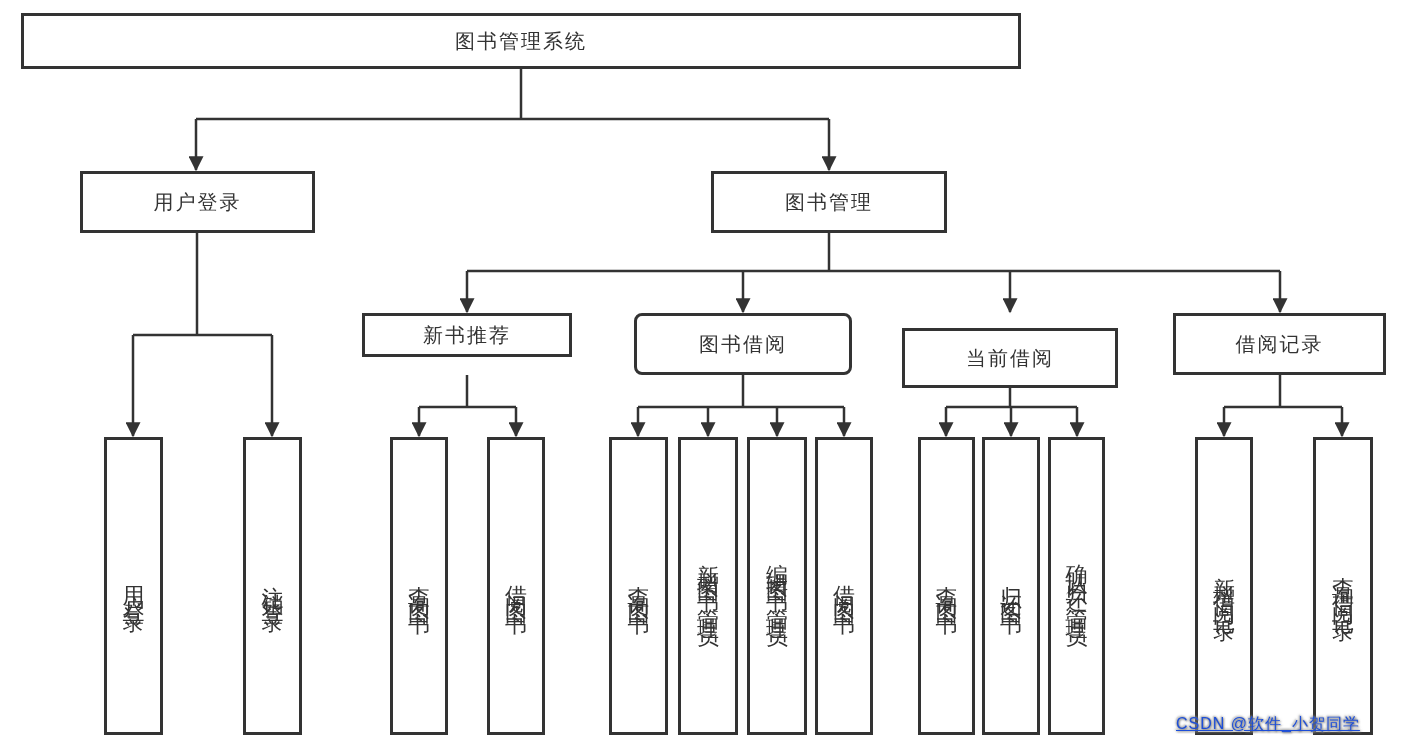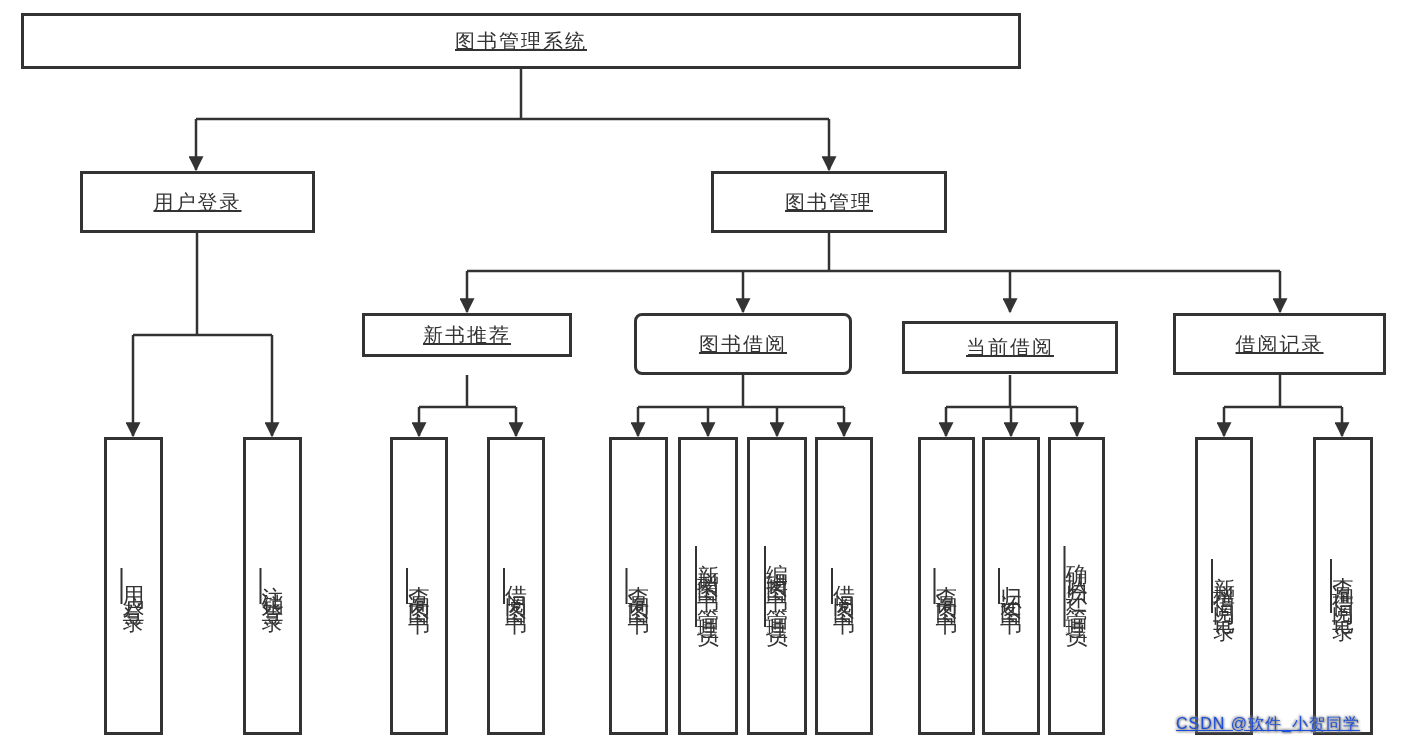--- a/index.html
+++ b/index.html
@@ -19,21 +19,20 @@
   }
   .node {
     position: absolute;
     box-sizing: border-box;
     border: 3px solid #333333;
     background: #ffffff;
     display: flex;
     align-items: center;
     justify-content: center;
     color: #333333;
-    text-decoration: underline;
   }
   .hbox {
     font-size: 20px;
     letter-spacing: 2px;
     white-space: nowrap;
   }
   .vbox {
     font-size: 22px;
     writing-mode: vertical-rl;
     text-orientation: mixed;
@@ -107,21 +106,21 @@
     </g>
   </svg>
 
   <div class="node hbox" style="left:21px; top:13px; width:1000px; height:56px;">图书管理系统</div>
 
   <div class="node hbox" style="left:80px; top:171px; width:235px; height:62px;">用户登录</div>
   <div class="node hbox" style="left:711px; top:171px; width:236px; height:62px;">图书管理</div>
 
   <div class="node hbox" style="left:362px; top:313px; width:210px; height:44px;">新书推荐</div>
   <div class="node hbox" style="left:634px; top:313px; width:218px; height:62px;border-radius:8px;">图书借阅</div>
-  <div class="node hbox" style="left:902px; top:321px; width:216px; height:53px;">当前借阅</div>
+  <div class="node hbox" style="left:902px; top:328px; width:216px; height:60px;">当前借阅</div>
   <div class="node hbox" style="left:1173px; top:313px; width:213px; height:62px;">借阅记录</div>
 
   <div class="node vbox" style="left:104px; top:437px; width:59px; height:298px;">用户登录</div>
   <div class="node vbox" style="left:243px; top:437px; width:59px; height:298px;">注销登录</div>
 
   <div class="node vbox" style="left:390px; top:437px; width:58px; height:298px;">查询图书</div>
   <div class="node vbox" style="left:487px; top:437px; width:58px; height:298px;">借阅图书</div>
 
   <div class="node vbox" style="left:609px; top:437px; width:59px; height:298px;">查询图书</div>
   <div class="node vbox" style="left:678px; top:437px; width:60px; height:298px;">新增图书（管理员）</div>

